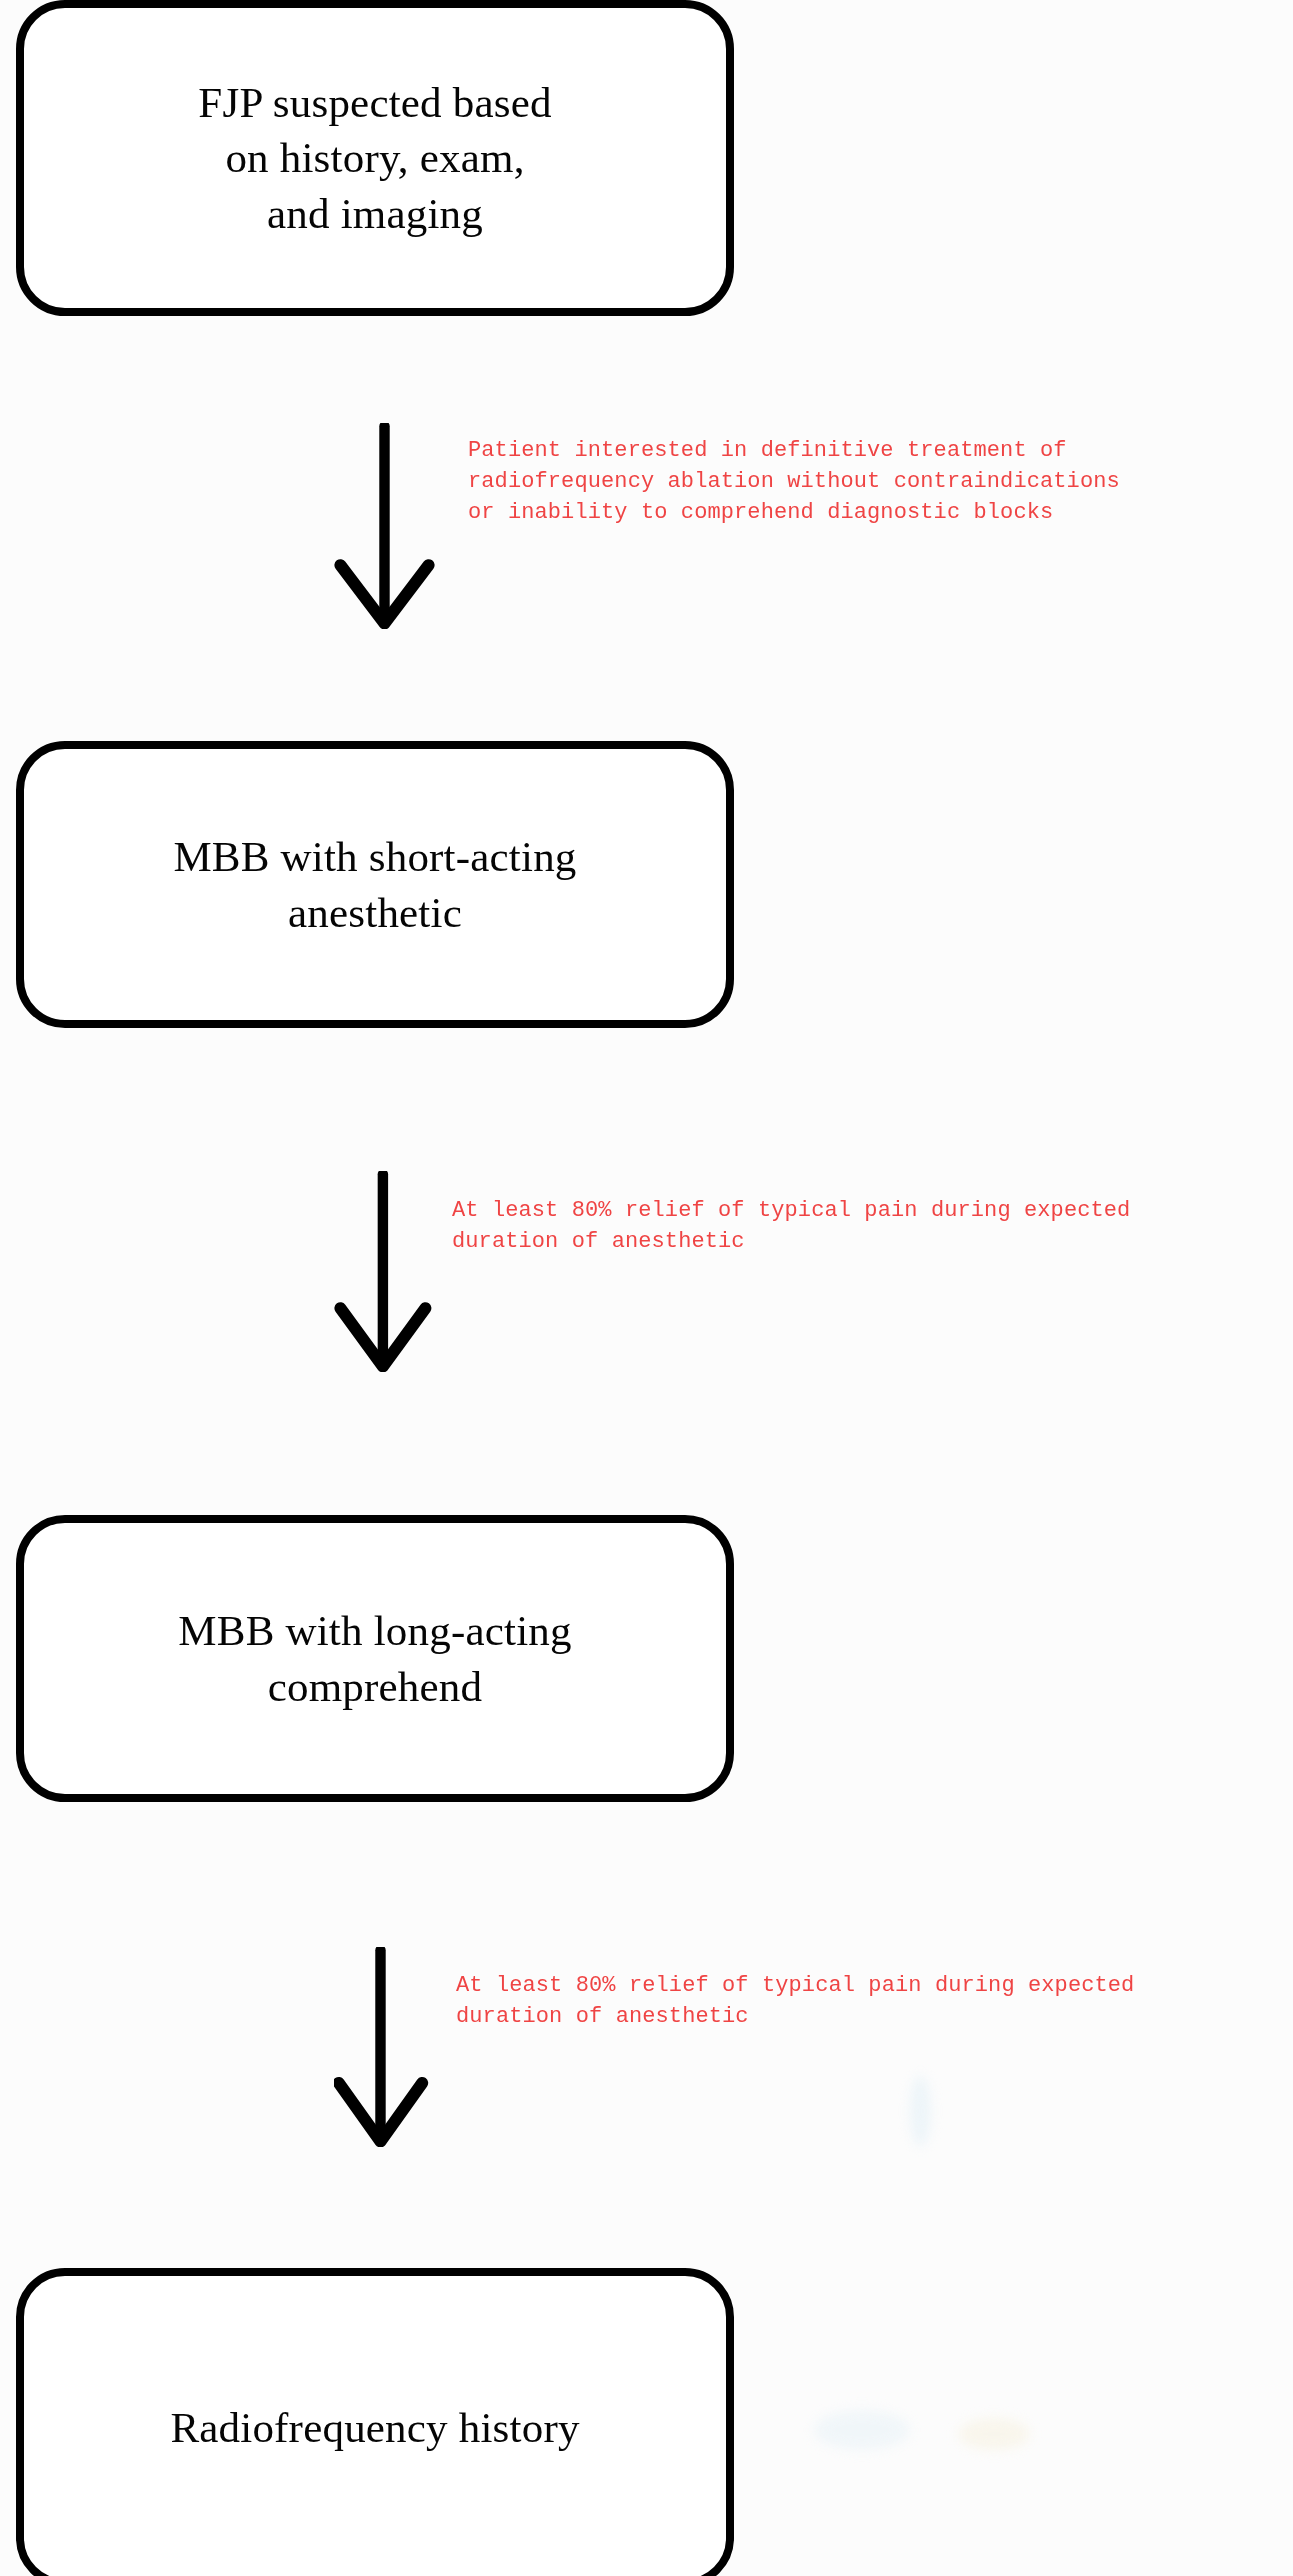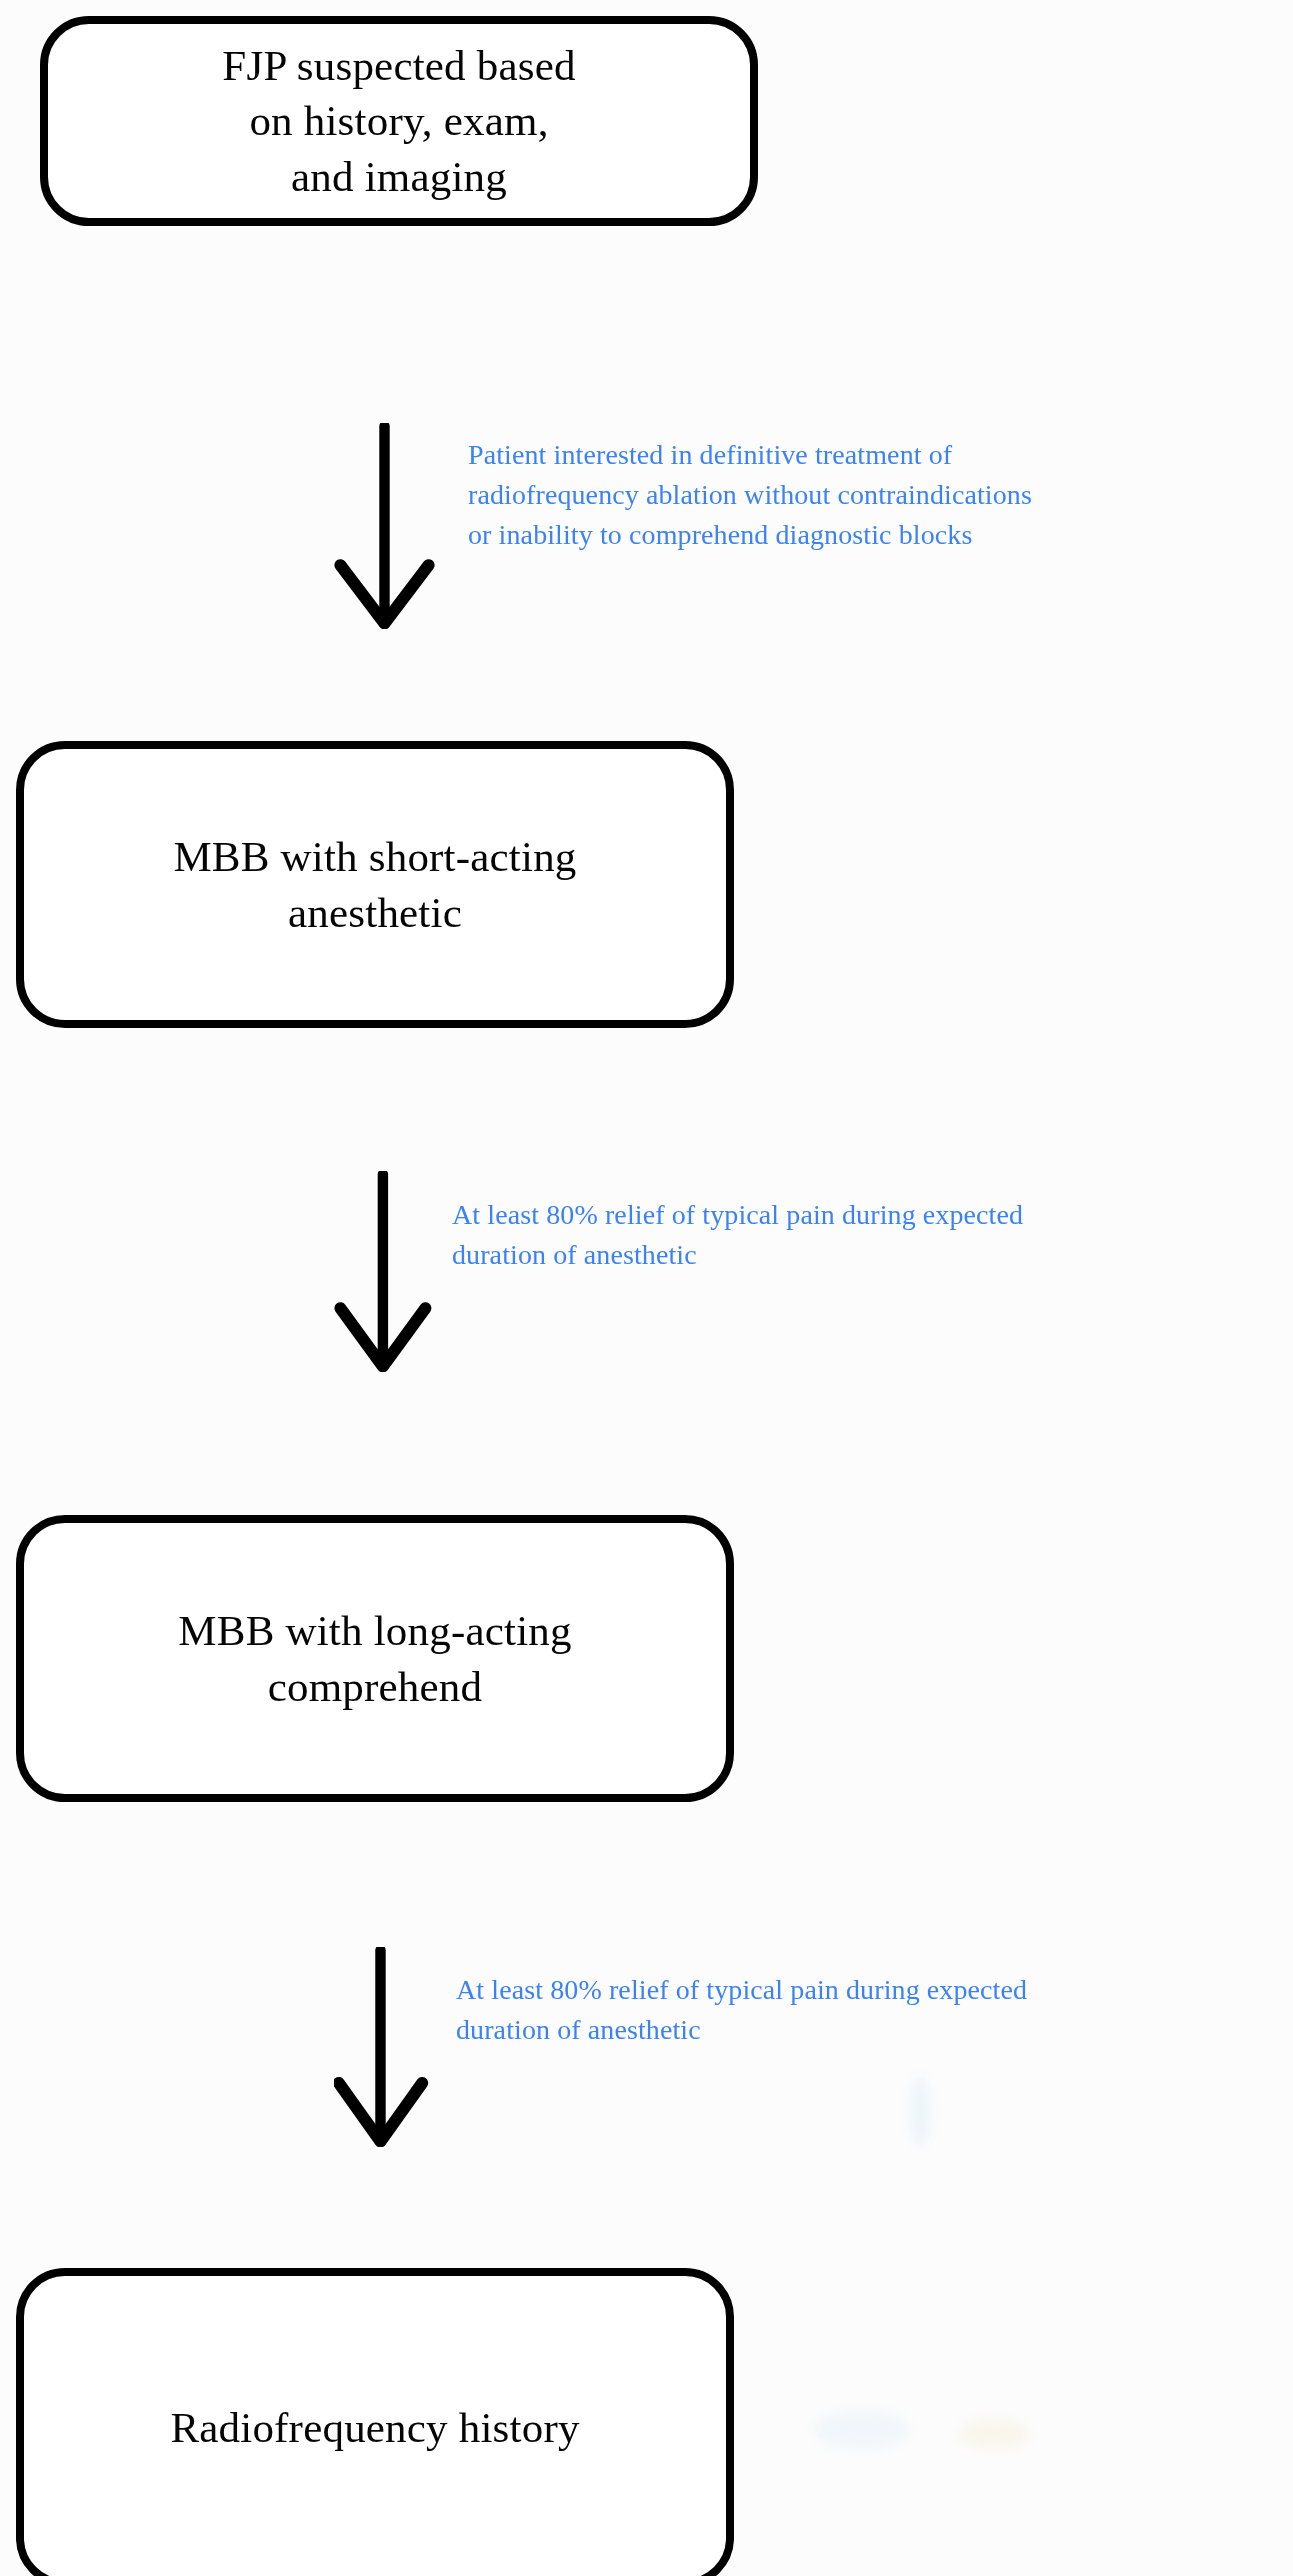--- a/index.html
+++ b/index.html
@@ -33,44 +33,44 @@
   .node-label {
     font-family: "Liberation Serif", "DejaVu Serif", serif;
     font-size: 43px;
     line-height: 1.28;
     color: #050505;
     letter-spacing: 0.2px;
     padding: 0 21px;
     white-space: pre-line;
   }
 
-  #node-0 { top: 16px;   height: 210px; margin-left: 24px; }
+  #node-0 { top: 0;   height: 316px; }
   #node-1 { top: 741px;  height: 287px; align-items: center; }
   #node-2 { top: 1515px; height: 287px; }
   #node-3 { top: 2268px; height: 319px; }
 
   
   .arrow {
     position: absolute;
     left: 334px;
     width: 101px;
   }
   .arrow svg { display: block; width: 101px; height: 100%; }
 
   #arrow-0 { top: 423px;  height: 206px; }
   #arrow-1 { top: 1171px; height: 201px; }
   #arrow-2 { top: 1947px; height: 200px; }
 
   
   .edge-note {
     position: absolute;
-    font-family: Liberation Serif, serif;
-    font-size: 28px;
+    font-family: Liberation Mono, monospace;
+    font-size: 22px;
     line-height: 1.42;
-    color: #3b82f6;
+    color: #ef4444;
     white-space: pre-line;
     letter-spacing: 0.1px;
   }
   #note-0 { left: 468px; top: 435px;  width: 814px; }
   #note-1 { left: 452px; top: 1195px; width: 822px; }
   #note-2 { left: 456px; top: 1970px; width: 822px; }
 
   
   .artifact {
     position: absolute;

